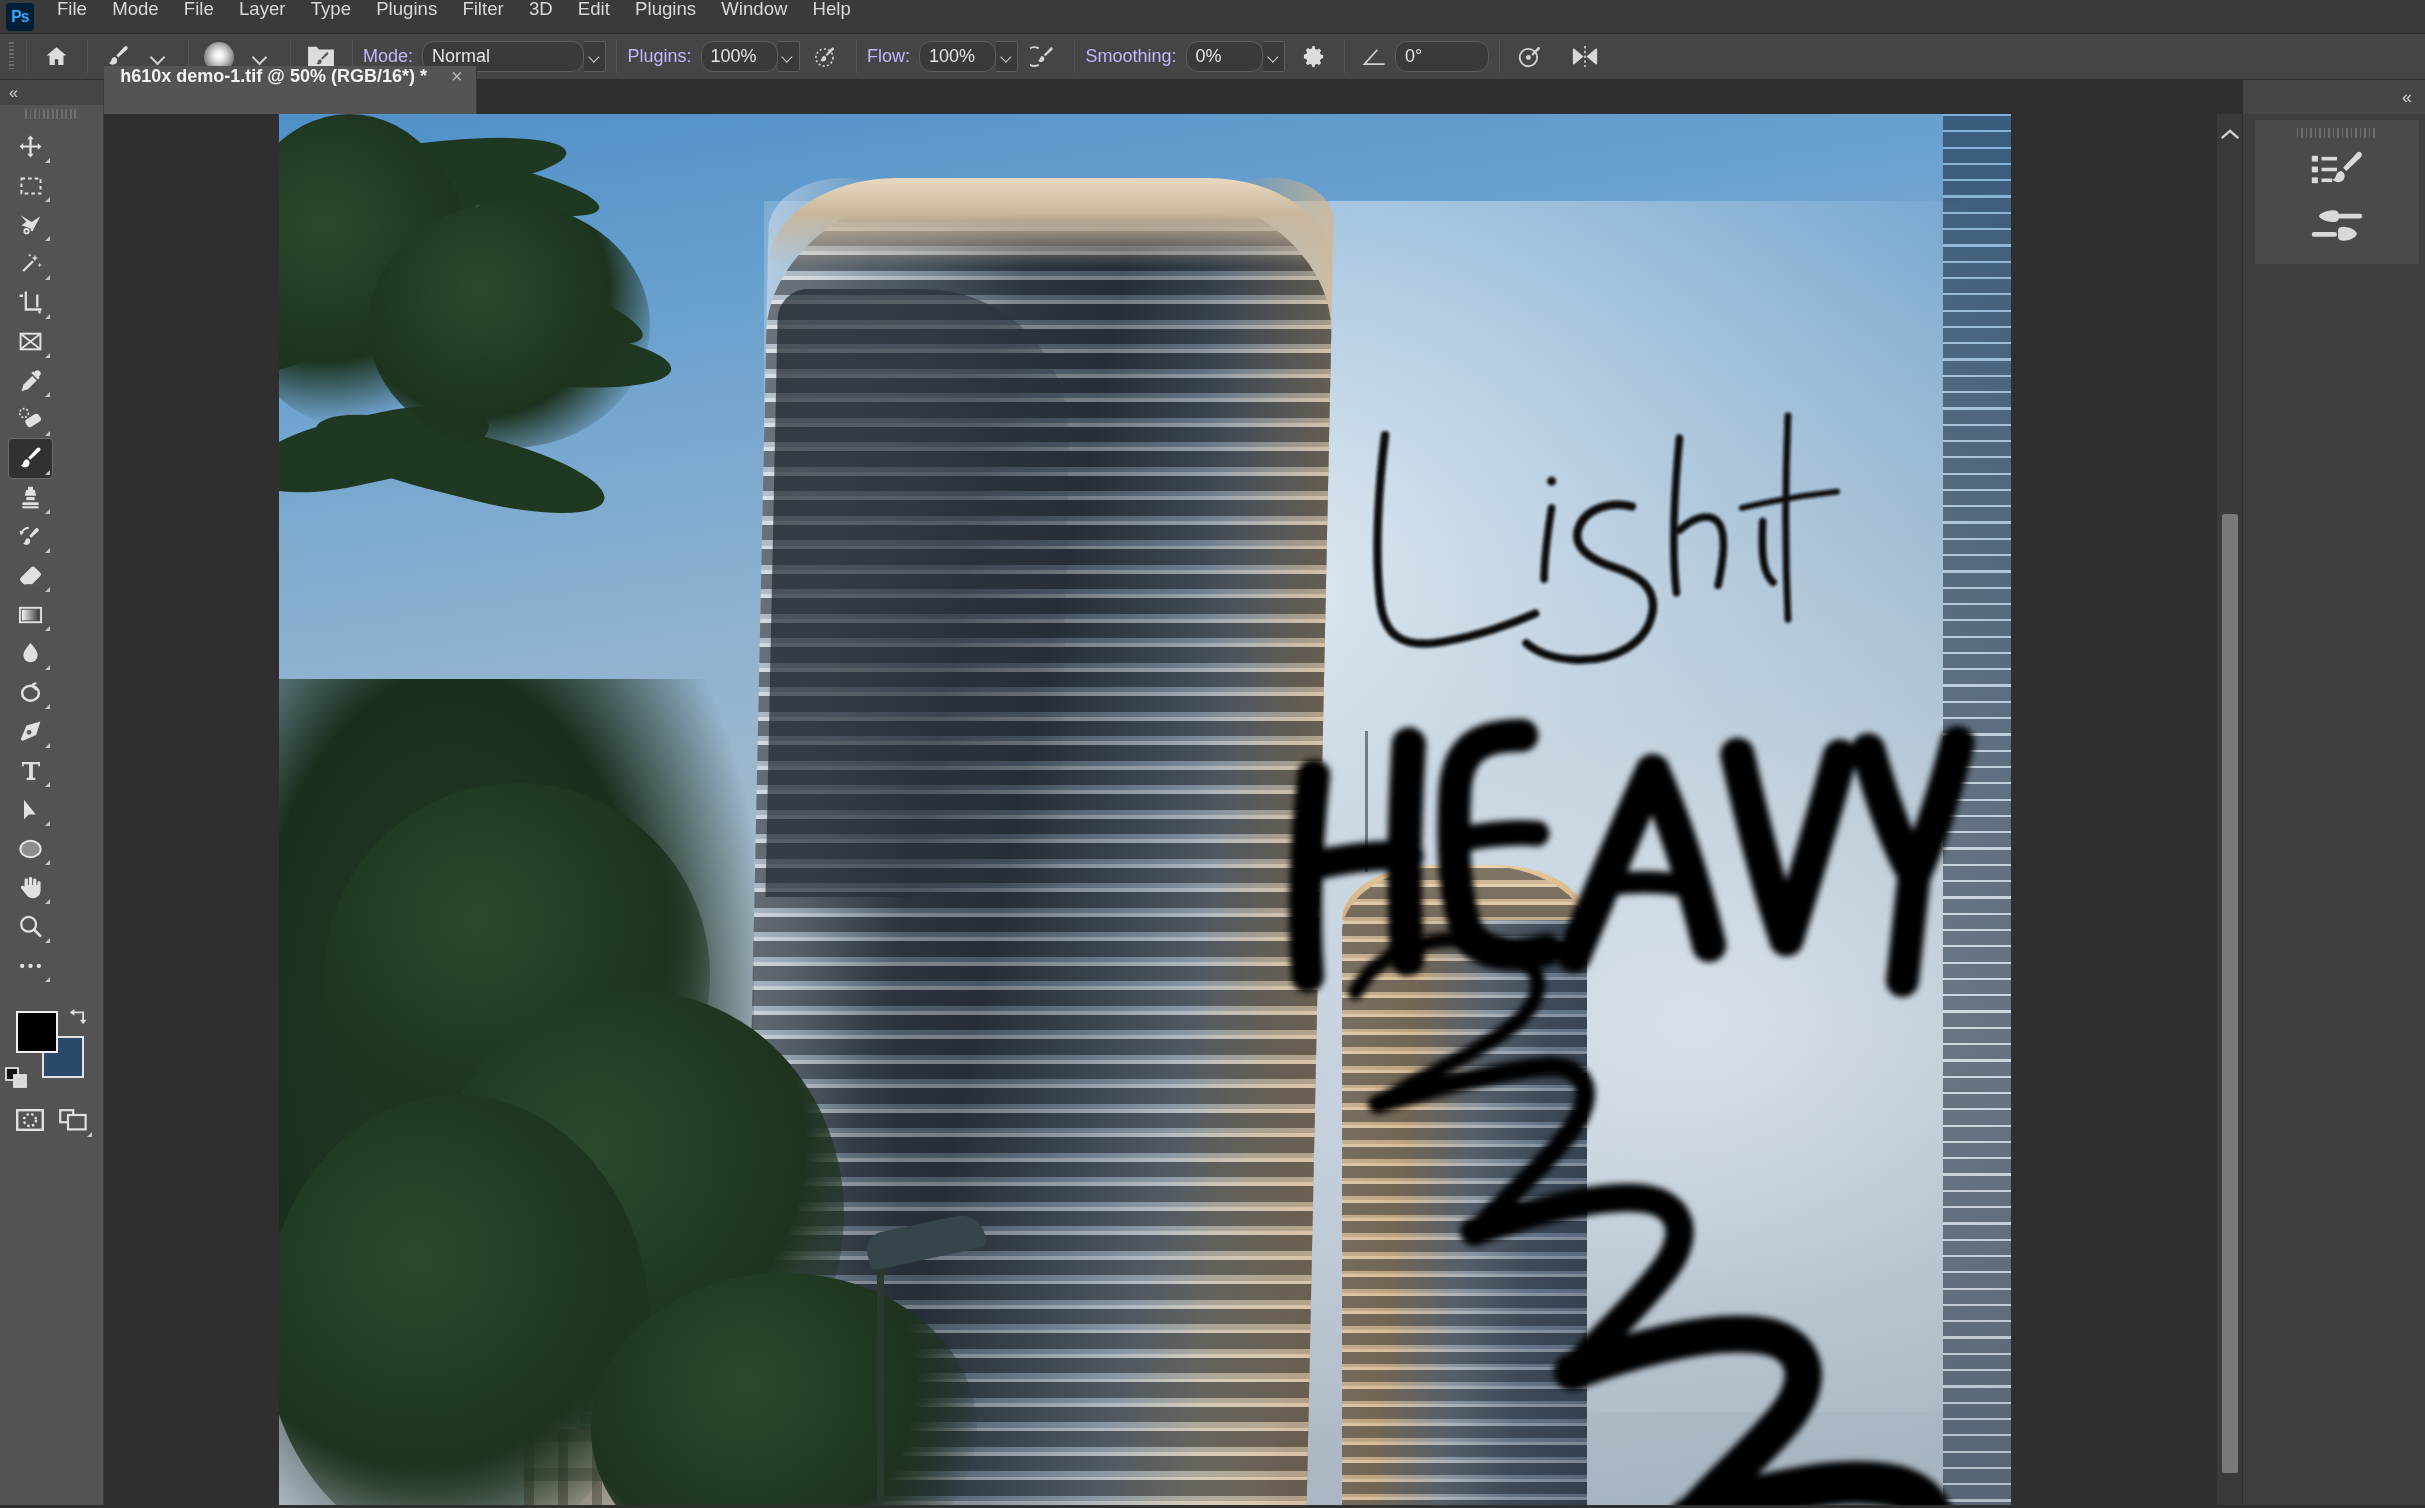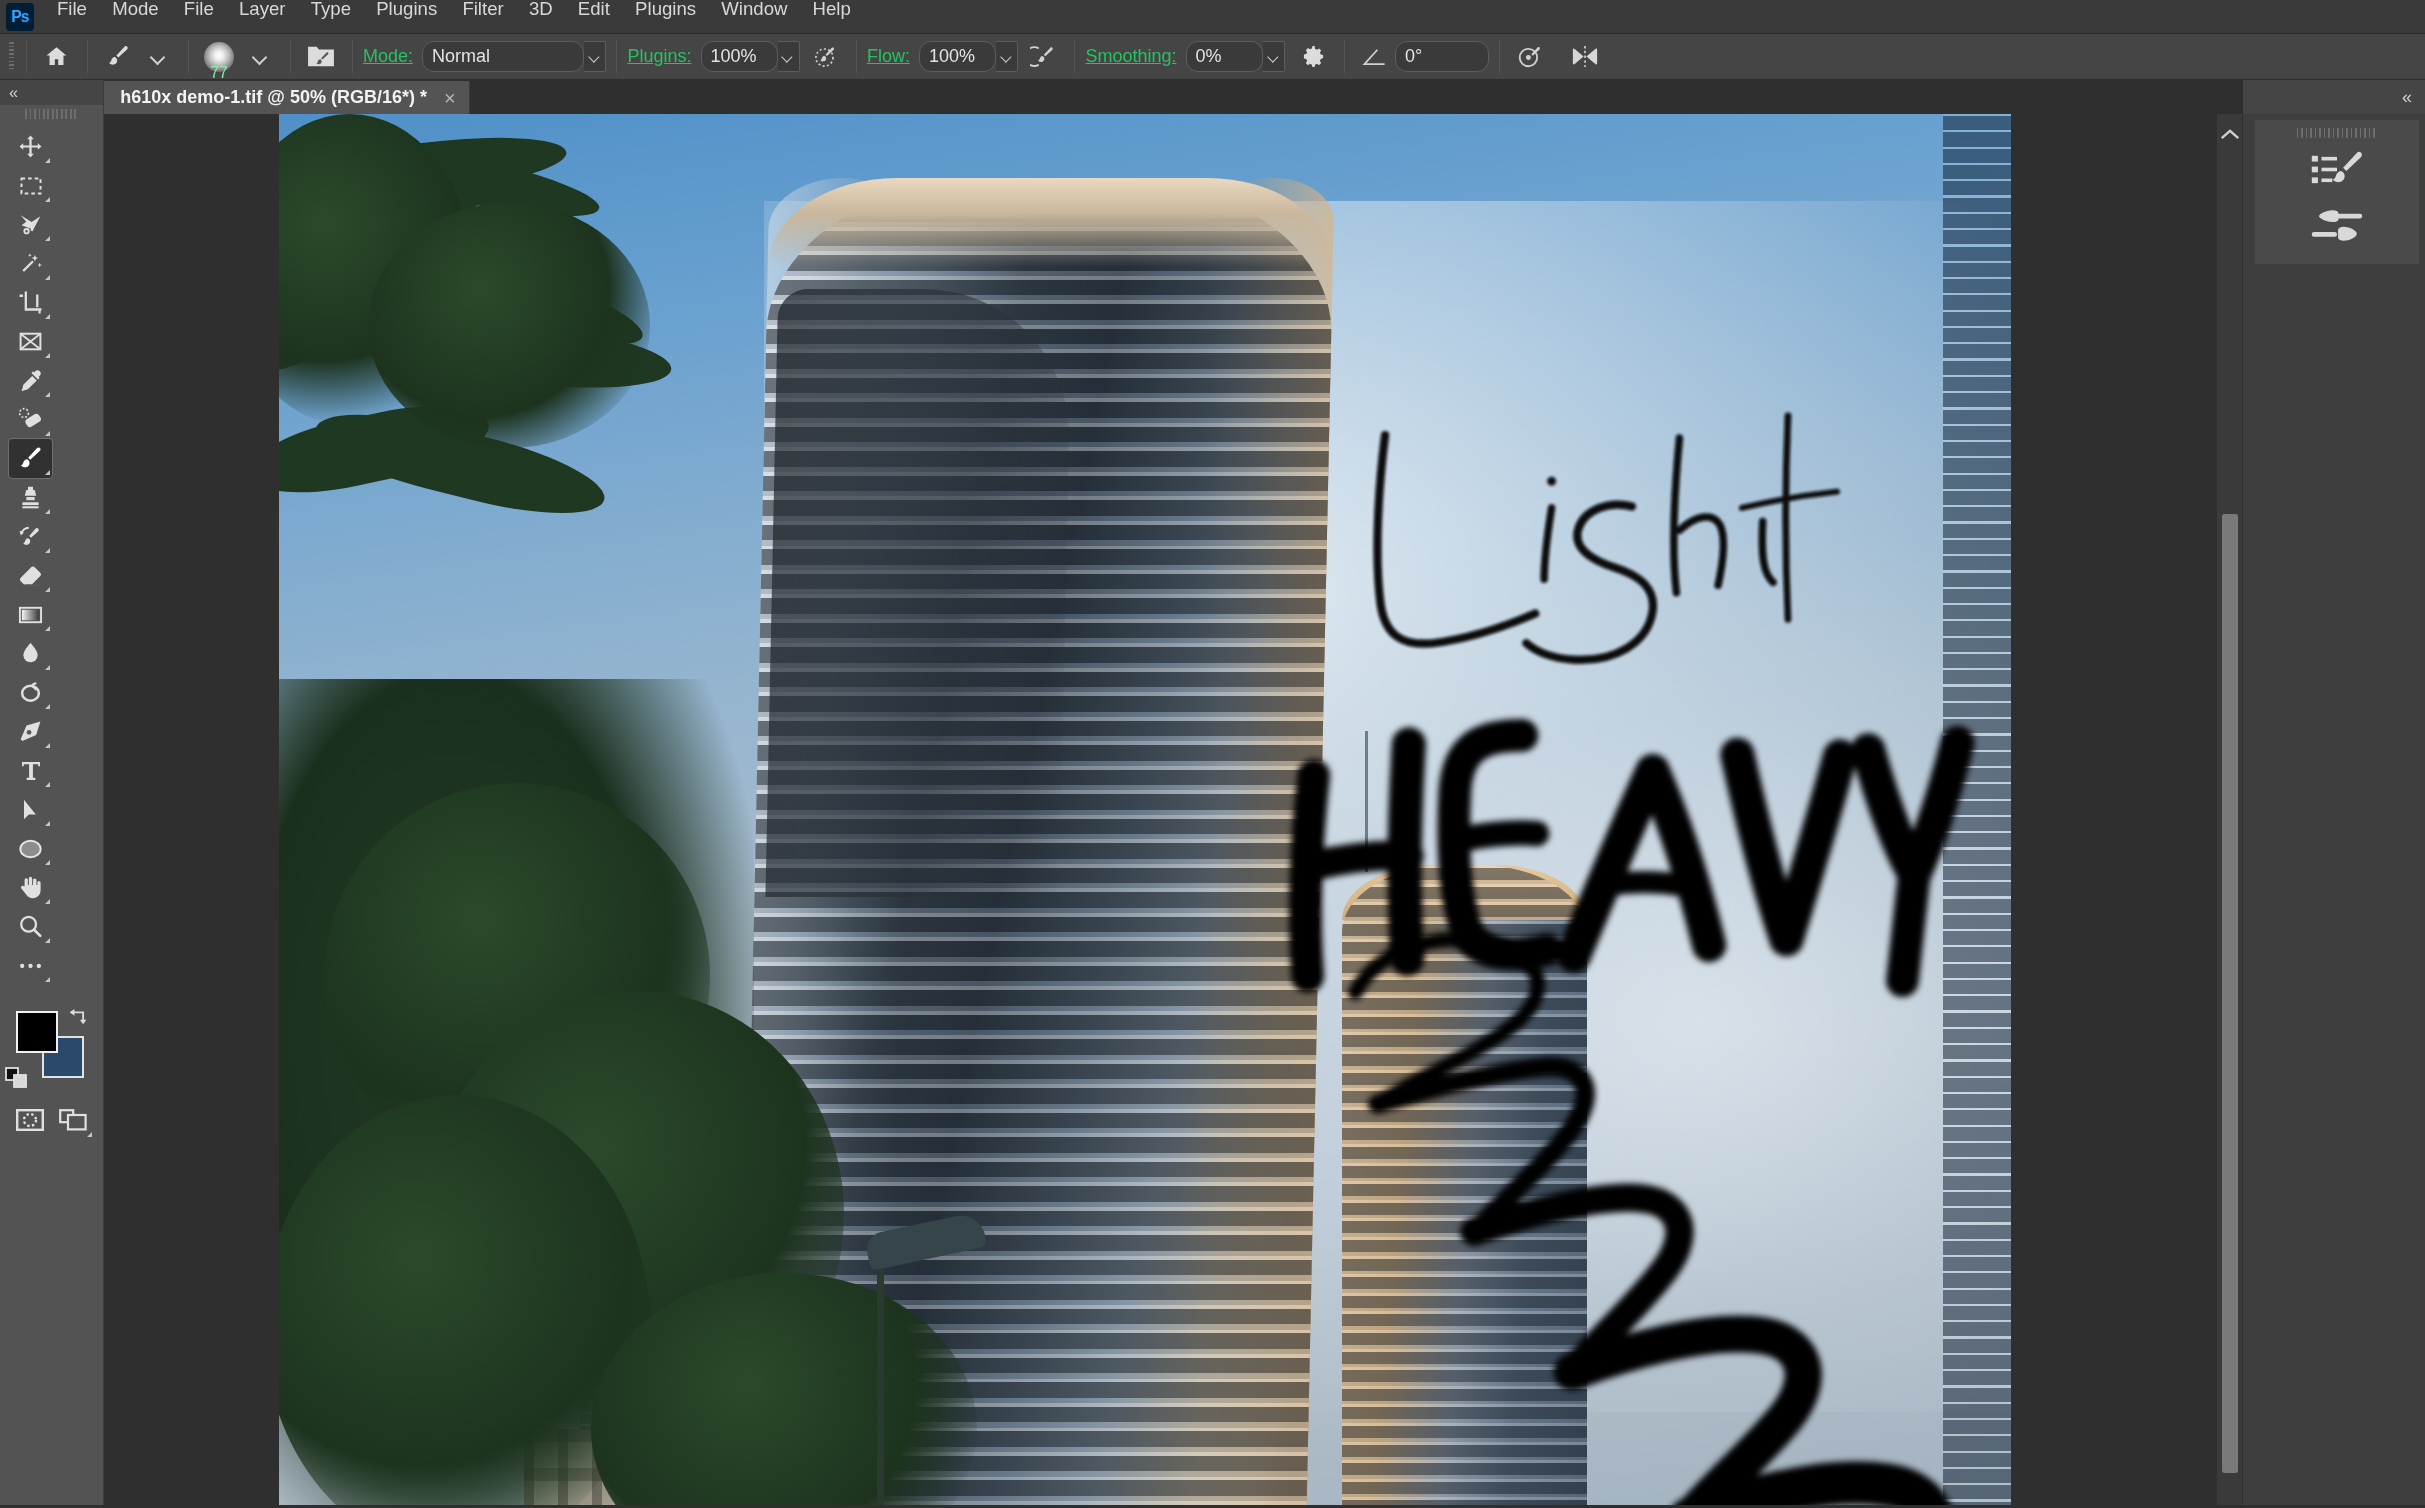--- a/index.html
+++ b/index.html
@@ -37,21 +37,21 @@
     border-bottom:0.7px solid #2e2e2e;
   }
   .ob-grip{
     width:12px; height:30px; margin:0 4.5px 0 6px;
     background-image:repeating-linear-gradient(to bottom,#6e6e6e 0 1.5px,transparent 1.5px 3.7px);
     background-size:5.2px 100%; background-repeat:no-repeat;
     background-position:center;
   }
   .ob-sep{ width:0.7px; height:33px; background:#555; margin:0 3px; flex:none; }
   .ob-cell{ display:flex; align-items:center; height:46px; padding:0 7.4px; flex:none; }
-  .ob-label{ font-size:18px; color:#22c55e; margin-right:9px; white-space:nowrap;text-decoration:underline; }
+  .ob-label{ font-size:18px; color:#c4b5fd; margin-right:9px; white-space:nowrap; }
 
   .ob-btn{
     width:40px; height:36px; display:flex; align-items:center; justify-content:center;
     border-radius:2.2px; cursor:default;
   }
 
   .chev{ width:16.3px; height:16.3px; display:inline-block; position:relative; }
   .chev::before{
     content:""; position:absolute; left:2.2px; top:3.7px;
     width:9px; height:9px; border-right:2.2px solid #cfcfcf; border-bottom:2.2px solid #cfcfcf;
@@ -85,22 +85,22 @@
   }
   .fld-chev .chev{ width:13.4px; height:13.4px; }
   .fld-chev .chev::before{ width:6.7px; height:6.7px; border-width:1.5px; left:2.2px; top:3px; }
 
   
   .tabbar{
     position:absolute; left:104px; top:80px; right:184px; height:34px;
     background:#2f2f2f; display:flex; align-items:flex-end;
   }
   .doc-tab{
-    height:33px; background:#545454; display:flex; align-items:center;
-    padding:0 13.4px 0 16.3px; gap:17px; border-right:0.7px solid #3a3a3a;
+    height:48px; background:#545454; display:flex; 
+    padding:0 13.4px 0 16.3px; gap:24px; border-right:0.7px solid #3a3a3a;
   }
   .doc-tab-title{ font-size:18px; font-weight:bold; color:#f2f2f2; white-space:nowrap; }
   .tab-close{ font-size:20px; color:#b5b5b5; line-height:1; }
 
   
   .toolbar{
     position:absolute; left:0; top:80px; width:104px; bottom:0;
     background:#535353; border-right:0.7px solid #3d3d3d;
   }
   .tb-collapse{

